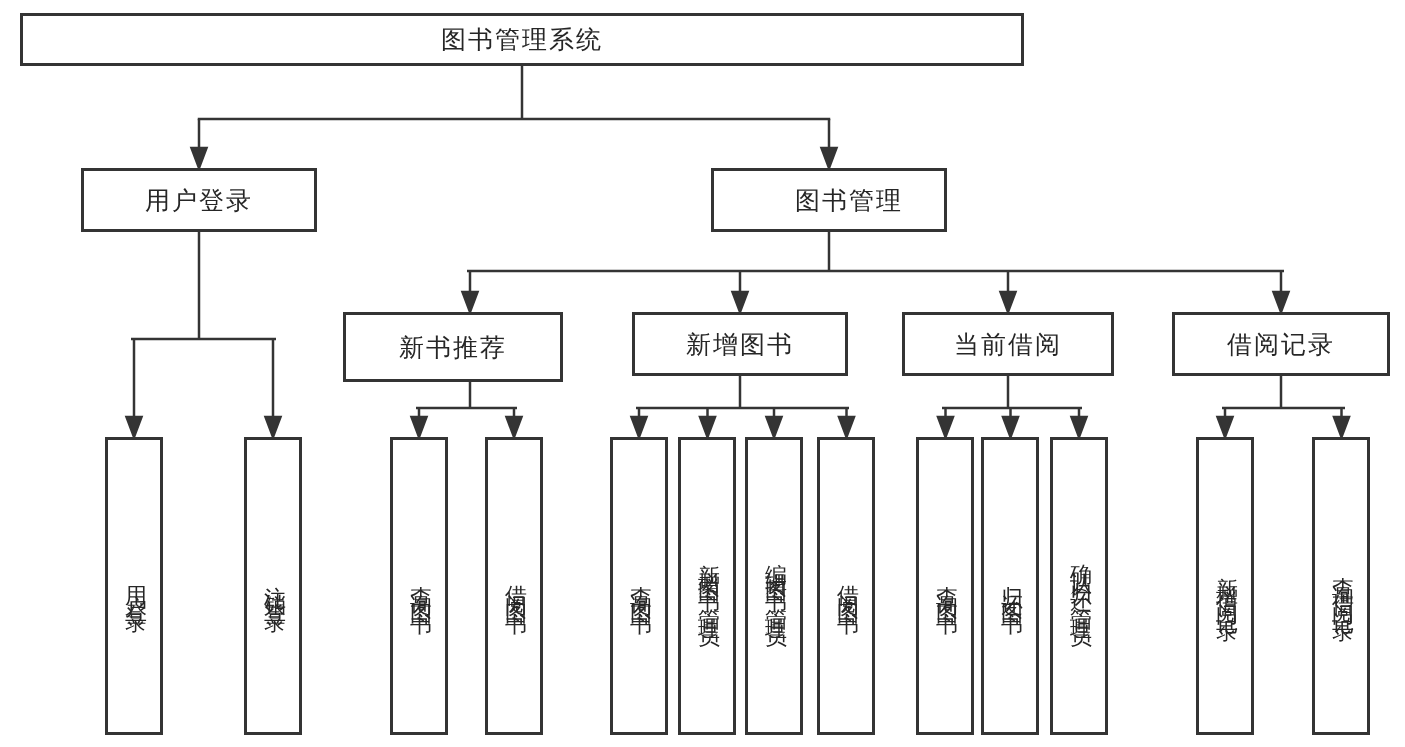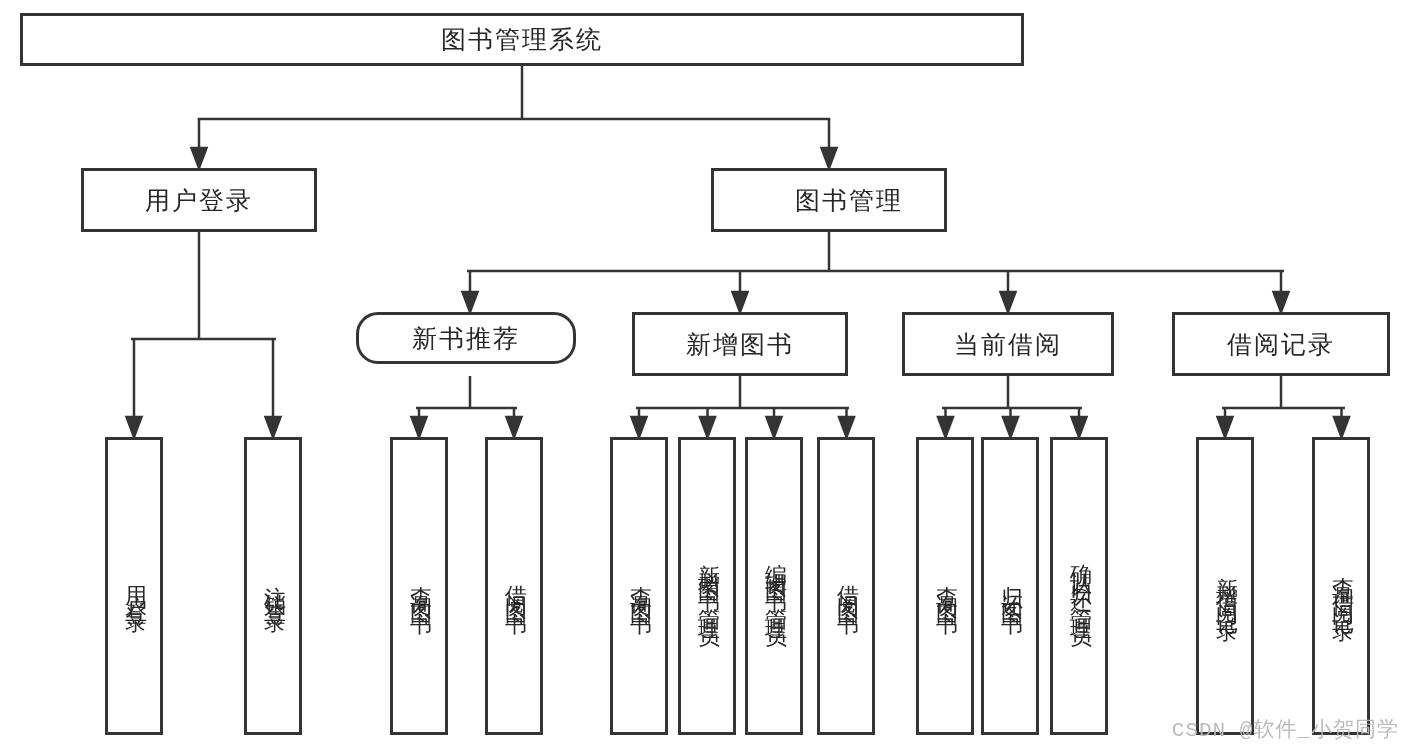--- a/index.html
+++ b/index.html
@@ -139,21 +139,21 @@
     <span class="hlabel">图书管理系统</span>
   </div>
 
   <div class="box" style="left:81px; top:168px; width:236px; height:64px;">
     <span class="hlabel">用户登录</span>
   </div>
   <div class="box" style="left:711px; top:168px; width:236px; height:64px;padding-left:40px;">
     <span class="hlabel">图书管理</span>
   </div>
 
-  <div class="box" style="left:356px; top:312px; width:220px; height:52px;border-radius:22px;">
+  <div class="box" style="left:343px; top:312px; width:220px; height:70px;">
     <span class="hlabel">新书推荐</span>
   </div>
   <div class="box" style="left:632px; top:312px; width:216px; height:64px;">
     <span class="hlabel">新增图书</span>
   </div>
   <div class="box" style="left:902px; top:312px; width:212px; height:64px;">
     <span class="hlabel">当前借阅</span>
   </div>
   <div class="box" style="left:1172px; top:312px; width:218px; height:64px;">
     <span class="hlabel">借阅记录</span>
@@ -196,15 +196,14 @@
     <span class="vtext">确认归还（管理员）</span>
   </div>
 
   <div class="box leaf" style="left:1196px;">
     <span class="vtext">新增借阅记录</span>
   </div>
   <div class="box leaf" style="left:1312px;">
     <span class="vtext">查询借阅记录</span>
   </div>
 
-  <div class="watermark">CSDN @软件_小贺同学</div>
 
 </div>
 
 </body></html>

